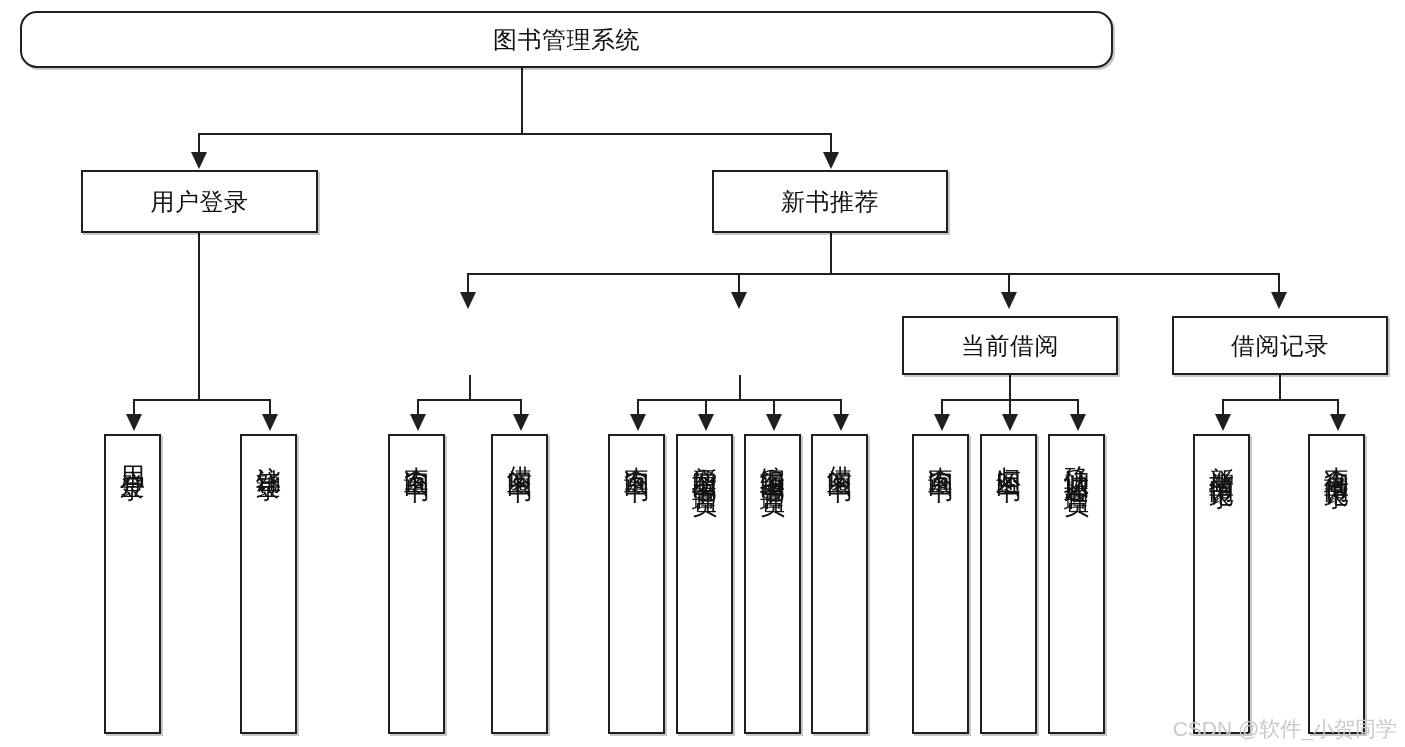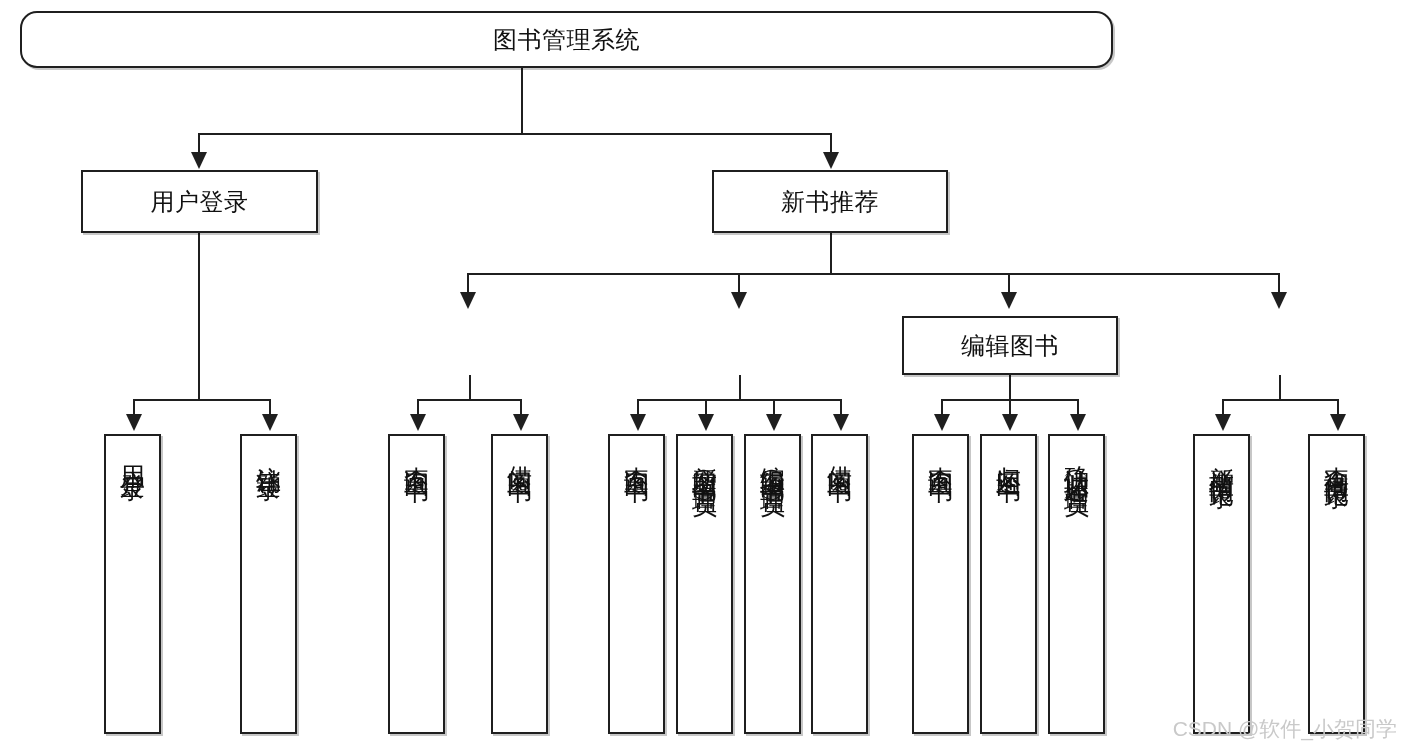--- a/index.html
+++ b/index.html
@@ -153,21 +153,24 @@
   </div>
 
   <div class="node h" style="left:81px; top:170px; width:237px; height:63px;">
     <span class="label">用户登录</span>
   </div>
   <div class="node h" style="left:712px; top:170px; width:236px; height:63px;">
     <span class="label">新书推荐</span>
   </div>
 
   <div class="node h" style="left:902px; top:316px; width:216px; height:59px;">
-    <span class="label">编辑图书</span>
+    <span class="label">当前借阅</span>
+  </div>
+  <div class="node h" style="left:1172px; top:316px; width:216px; height:59px;">
+    <span class="label">借阅记录</span>
   </div>
 
   <div class="node v" style="left:104px; top:434px; width:57px; height:300px;">
     <span class="label">用户登录</span>
   </div>
   <div class="node v" style="left:240px; top:434px; width:57px; height:300px;">
     <span class="label">注销登录</span>
   </div>
 
   <div class="node v" style="left:388px; top:434px; width:57px; height:300px;">

